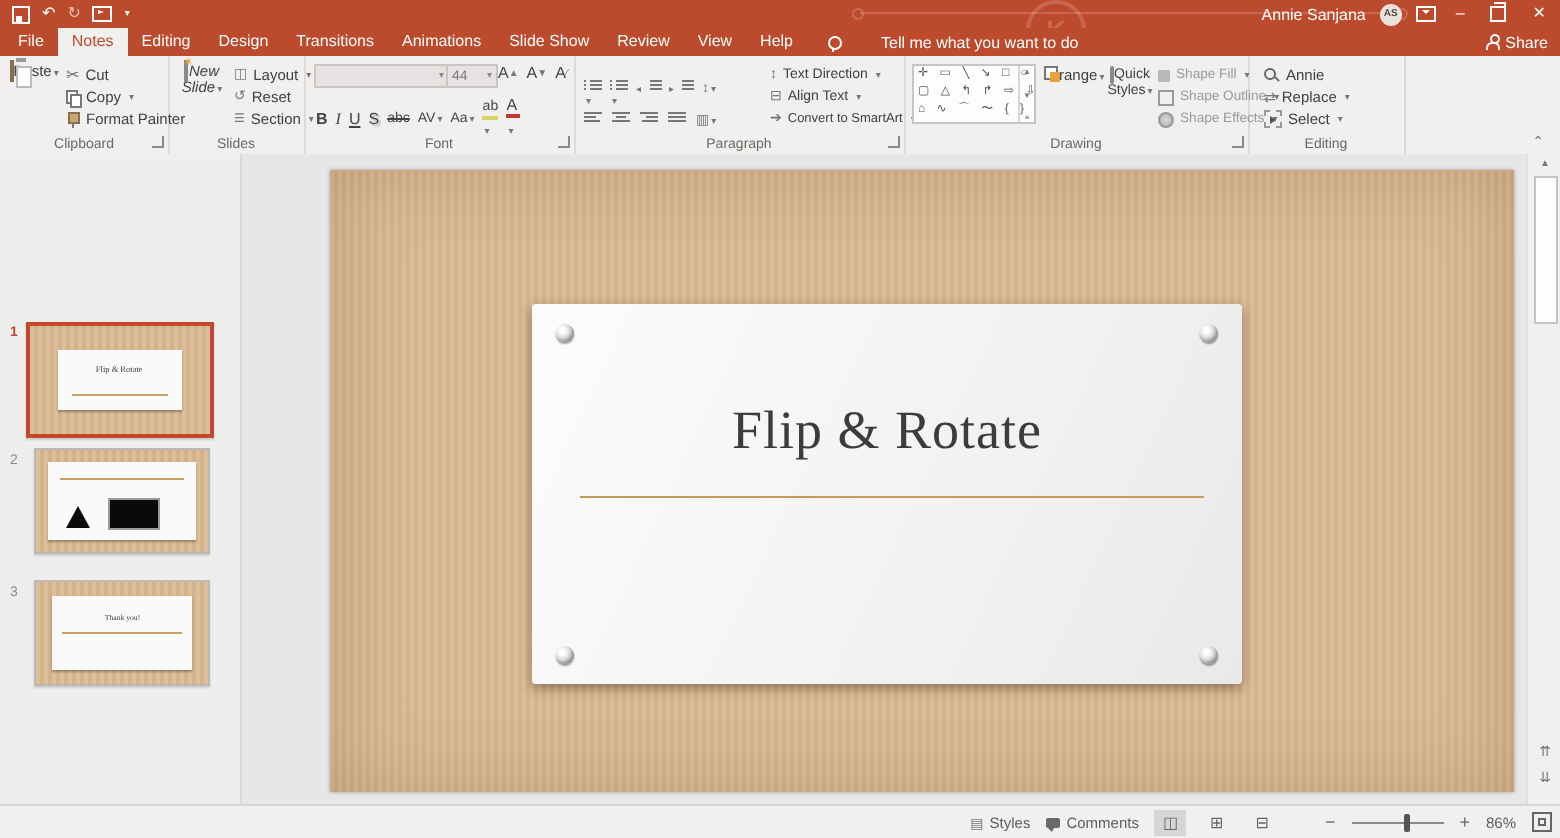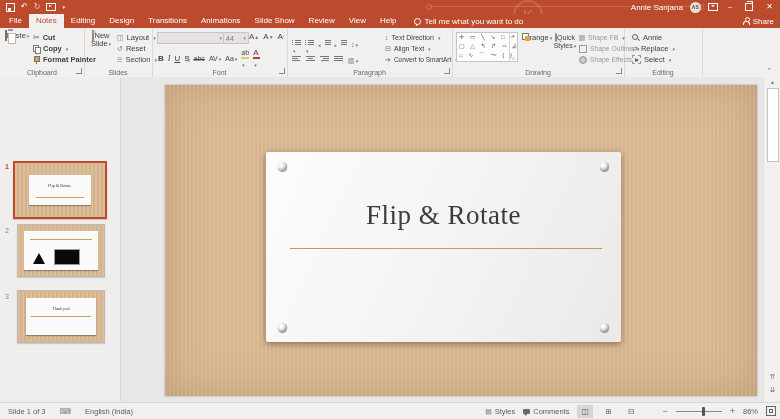--- a/index.html
+++ b/index.html
@@ -28,21 +28,21 @@
           display:flex;align-items:center;justify-content:center;}
   .i-ribbonopt{width:8px;height:6px;border:1px solid #fff;position:relative;}
   .i-ribbonopt::after{content:"";position:absolute;left:2px;top:1px;border-left:2px solid transparent;border-right:2px solid transparent;border-top:2px solid #fff;}
   .winbtn{font-size:8px;line-height:14px;padding:0 3px;color:#fff;}
   .i-restore{width:6px;height:6px;border:1px solid #fff;position:relative;margin:0 3px;}
   .i-restore::before{content:"";position:absolute;left:1px;top:-3px;width:5px;height:5px;border:1px solid #fff;border-bottom:none;border-left:none;}
   
   #tabs{left:2px;top:0;height:14px;display:flex;align-items:stretch;}
   .tab{font-size:8px;line-height:14px;padding:0 7px;color:#fff;white-space:nowrap;}
   .tab.active{background:#F2F0EF;color:#BC4A2D;}
-  #tellme{display:flex;align-items:center;gap:4px;margin-left:10px;font-size:8px;color:#fff;}
+  #tellme{display:flex;align-items:center;gap:20px;margin-left:10px;font-size:8px;color:#fff;}
   .i-bulb{width:5px;height:5px;border:1px solid #fff;border-radius:50%;position:relative;}
   .i-bulb::after{content:"";position:absolute;left:1px;top:5px;width:1px;height:2px;background:#fff;}
   #share{right:6px;top:0;height:14px;display:flex;align-items:center;gap:3px;font-size:8px;color:#fff;}
   .i-person{width:7px;height:8px;position:relative;}
   .i-person::before{content:"";position:absolute;left:2px;top:0;width:3px;height:3px;border:1px solid #fff;border-radius:50%;}
   .i-person::after{content:"";position:absolute;left:0;top:4px;width:5px;height:3px;border:1px solid #fff;border-radius:3px 3px 0 0;border-bottom:none;}
   
   #ribbon{left:0;top:28px;width:780px;height:49px;background:#F2F0EF;border-bottom:1px solid #D9D6D4;}
   .group{position:absolute;top:0;height:49px;border-right:1px solid #DCD9D7;}
   .glabel{position:absolute;bottom:1px;left:0;right:0;text-align:center;font-size:7px;color:#6a6965;}
@@ -229,40 +229,40 @@
     </div>
   </div>
 
   <div class="abs" id="ribbon">
 
     <div class="group" style="left:0;width:84px;">
       <div class="bigbtn" style="left:4px;top:4px;width:26px;">
         <span class="i-paste"></span>
         <span class="dd">Paste</span>
       </div>
-      <div class="abs" style="left:33px;top:4px;font-weight:bold;">
+      <div class="abs" style="left:33px;top:4px;">
         <div class="smallrow">
             <span class="ic-cut"></span>
             <span>Cut</span>
           </div>
         <div class="smallrow dd">
             <span class="i-copy"></span>
             <span>Copy</span>
           </div>
         <div class="smallrow">
             <span class="i-fmt"></span>
             <span>Format Painter</span>
           </div>
       </div>
       <div class="glabel">Clipboard</div>
       <span class="launcher"></span>
     </div>
 
     <div class="group" style="left:84px;width:68px;">
-      <div class="bigbtn" style="left:3px;top:4px;width:28px;">
+      <div class="bigbtn" style="left:3px;top:4px;width:28px;font-style:italic;">
         <span class="i-newslide"></span>
         <span>New</span><br>
         <span class="dd">Slide</span>
       </div>
       <div class="abs" style="left:33px;top:4px;">
         <div class="smallrow dd">
             <span class="gicon ic-layout"></span>
             <span>Layout</span>
           </div>
         <div class="smallrow">
@@ -439,25 +439,20 @@
   </div>
 
   <div class="abs" id="vscroll">
     <span class="sc-arrow" style="top:2px;">▲</span>
     <div id="sc-thumb"></div>
     <span class="sc-nav" style="top:295px;">⇈</span>
     <span class="sc-nav" style="top:308px;">⇊</span>
   </div>
 
   <div class="abs" id="statusbar">
-    <div id="sb-left">
-      <span>Slide 1 of 3</span>
-      <span class="ic-keyboard"></span>
-      <span>English (India)</span>
-    </div>
     <div id="sb-right">
       <span class="sb-item">
           <span class="ic-notes"></span>
           <span>Styles</span>
         </span>
       <span class="sb-item">
           <span class="i-comment"></span>
           <span>Comments</span>
         </span>
       <span class="viewbtn sel ic-vnorm"></span>

